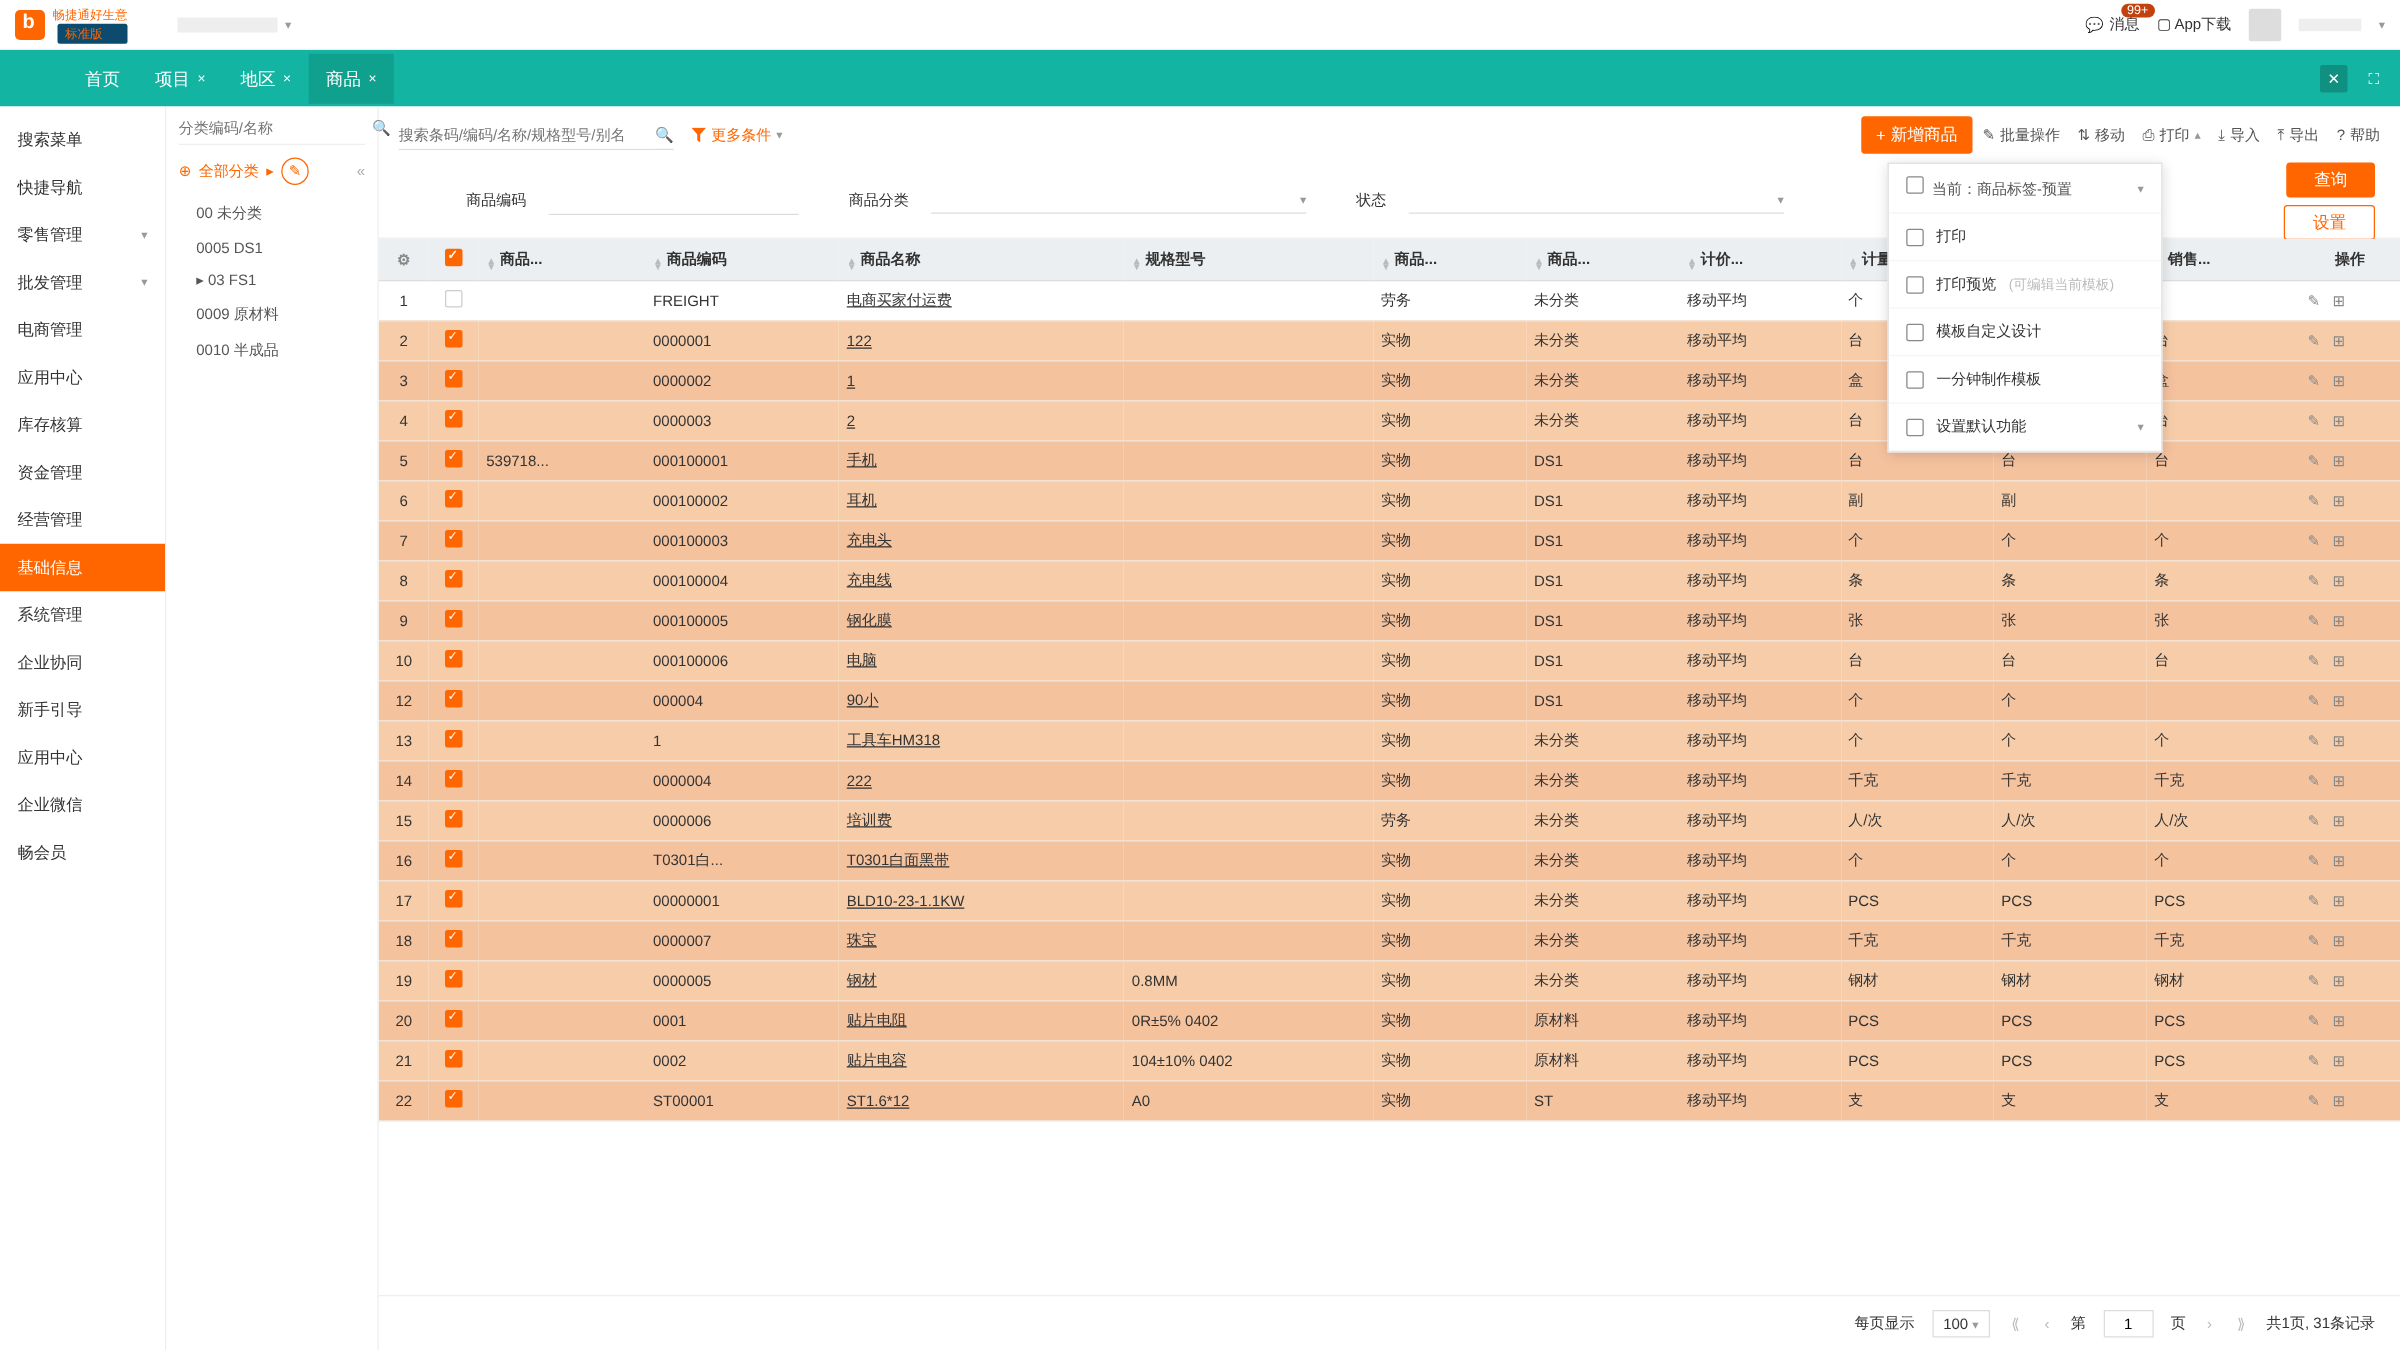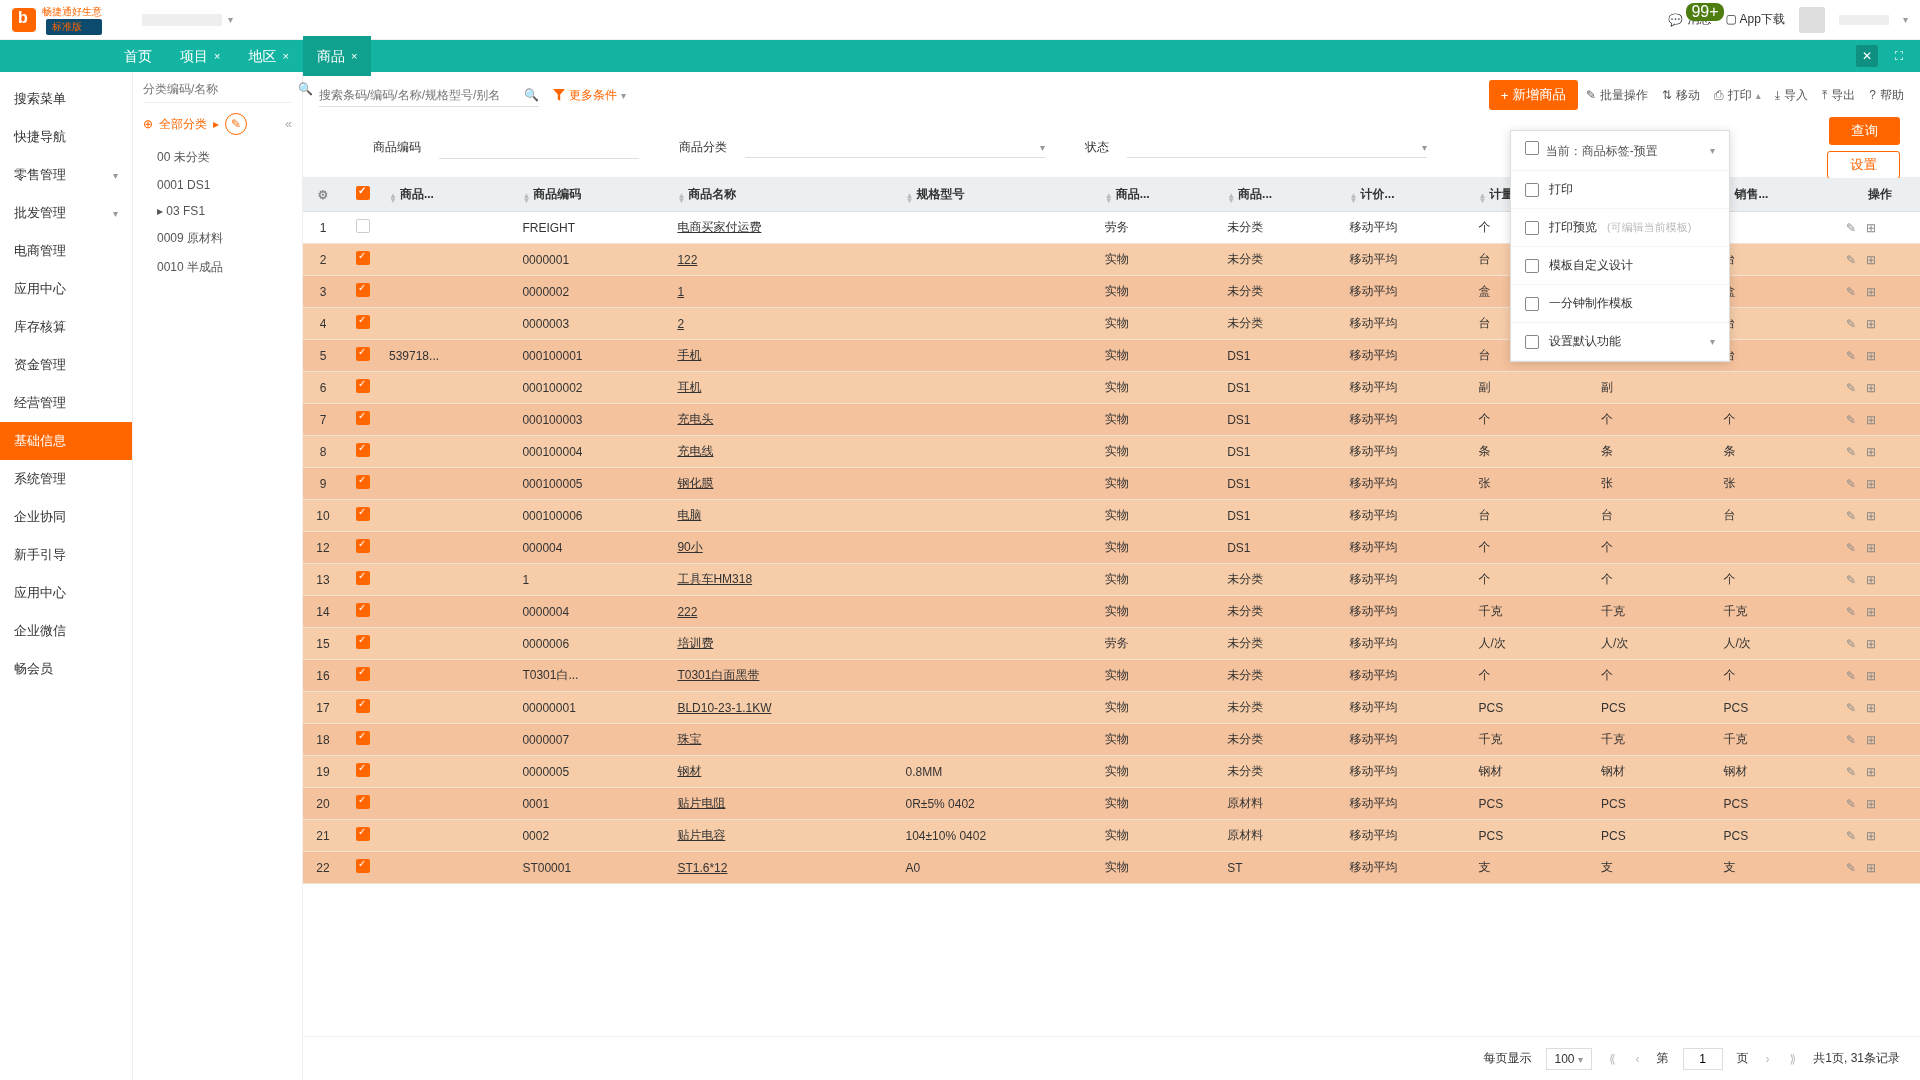--- a/index.html
+++ b/index.html
@@ -10,26 +10,26 @@
 .topbar { height:40px; display:flex; align-items:center; border-bottom:1px solid #eee; padding:0 12px; }
 .logo-area { display:flex; align-items:center; gap:6px; }
 .logo { width:24px; height:24px; background:#f60; border-radius:4px; position:relative; }
 .logo::after { content:"b"; color:#fff; font-weight:bold; font-size:16px; position:absolute; left:6px; top:1px; }
 .logo-txt { font-size:10px; color:#f60; }
 .ver-badge { background:#0c4a6e; color:#f60; font-size:10px; padding:1px 6px; border-radius:2px; margin-left:4px; }
 .topbar-mid { flex:1; }
 .org-sel { margin-left:40px; display:flex; align-items:center; gap:6px; color:#999; }
 .topbar-right { display:flex; align-items:center; gap:14px; }
 .msg-badge { position:relative; display:flex; align-items:center; gap:4px; cursor:pointer; }
-.badge99 { position:absolute; top:-8px; right:-12px; background:#4d7c0f; color:#fff; font-size:16px; padding:0 5px; border-radius:8px; }
+.badge99 { position:absolute; top:-8px; right:-12px; background:#c2410c; color:#fff; font-size:10px; padding:0 5px; border-radius:8px; }
 .avatar { width:26px; height:26px; background:#ddd; border-radius:2px; }
 .chev { font-size:10px; color:#999; }
 
 
-.nav-tabs { height:32px; background:#13b5a2; display:flex; align-items:center; padding-left:110px; position:relative; }
+.nav-tabs { height:45px; background:#13b5a2; display:flex; align-items:center; padding-left:54px; position:relative; }
 .nav-tab { padding:0 14px; height:40px; line-height:40px; color:#fff; font-size:14px; cursor:pointer; display:flex; align-items:center; gap:6px; }
 .nav-tab.active { background:#0fa08e; }
 .nav-tab .x { font-size:11px; }
 .nav-right { position:absolute; right:10px; display:flex; gap:10px; align-items:center; }
 .nav-btn { width:22px; height:22px; color:#fff; display:flex; align-items:center; justify-content:center; cursor:pointer; border-radius:2px; }
 .nav-btn.dark { background:rgba(0,0,0,0.2); }
 
 
 .body { flex:1; display:flex; overflow:hidden; }
 
@@ -225,21 +225,21 @@
       </div>
       <div class="tree-top">
         <span style="color:#f60">⊕</span>
         <span>全部分类</span>
         <span>▸</span>
         <span class="edit">✎</span>
         <span class="collapse">«</span>
       </div>
       <div id="tree-slot">
           <div class="tree-node">00 未分类</div>
-          <div class="tree-node">0001 DS1</div>
+          <div class="tree-node">0005 DS1</div>
           <div class="tree-node"><span>▸ </span>03 FS1</div>
           <div class="tree-node">0009 原材料</div>
           <div class="tree-node">0010 半成品</div>
         </div>
     </div>
 
     <div class="main">
       <div class="toolbar">
         <div class="tb-search">
           <input placeholder="搜索条码/编码/名称/规格型号/别名" style="">

